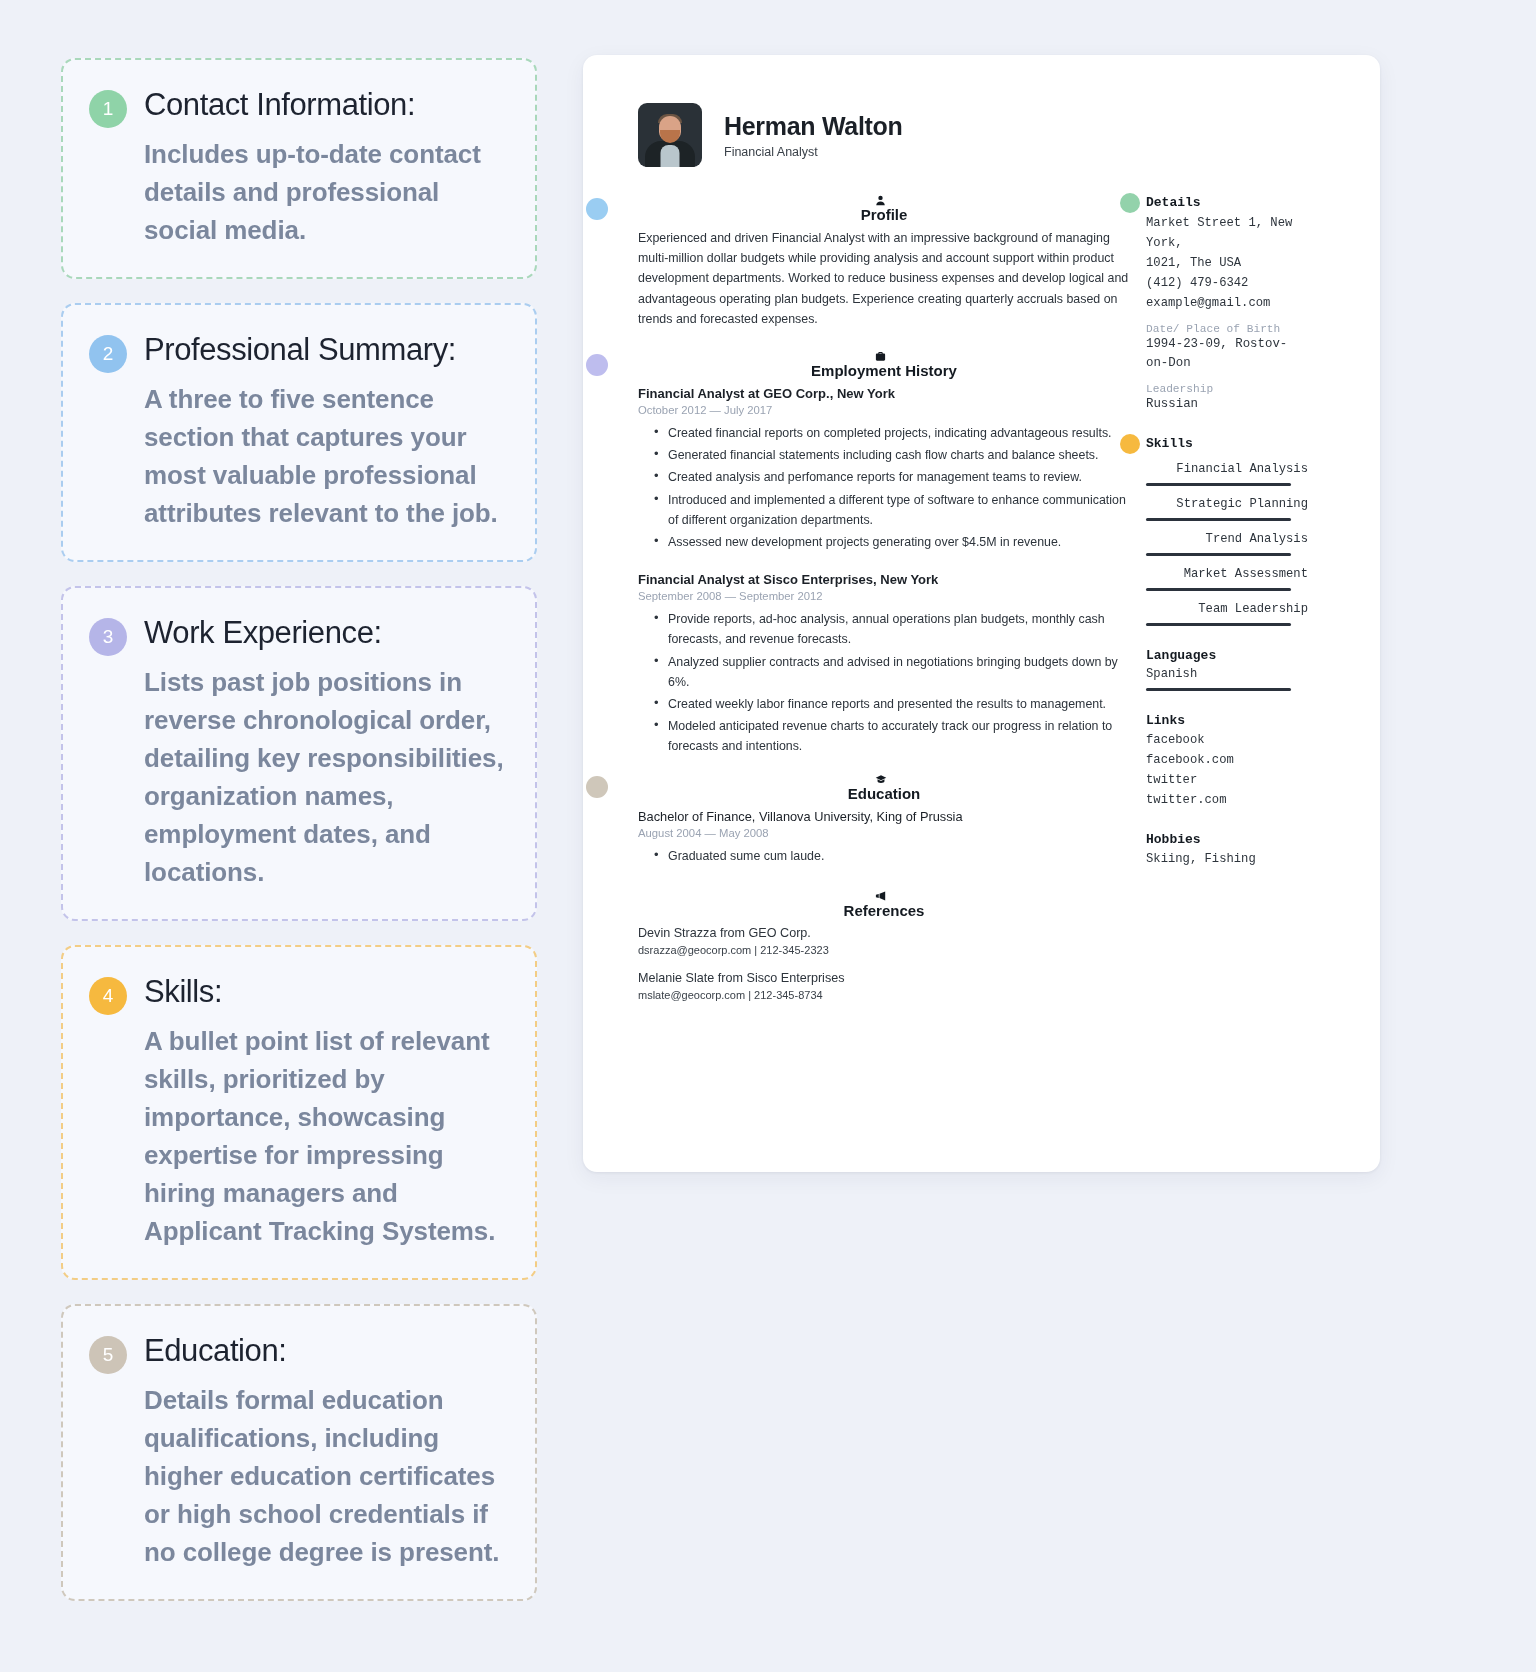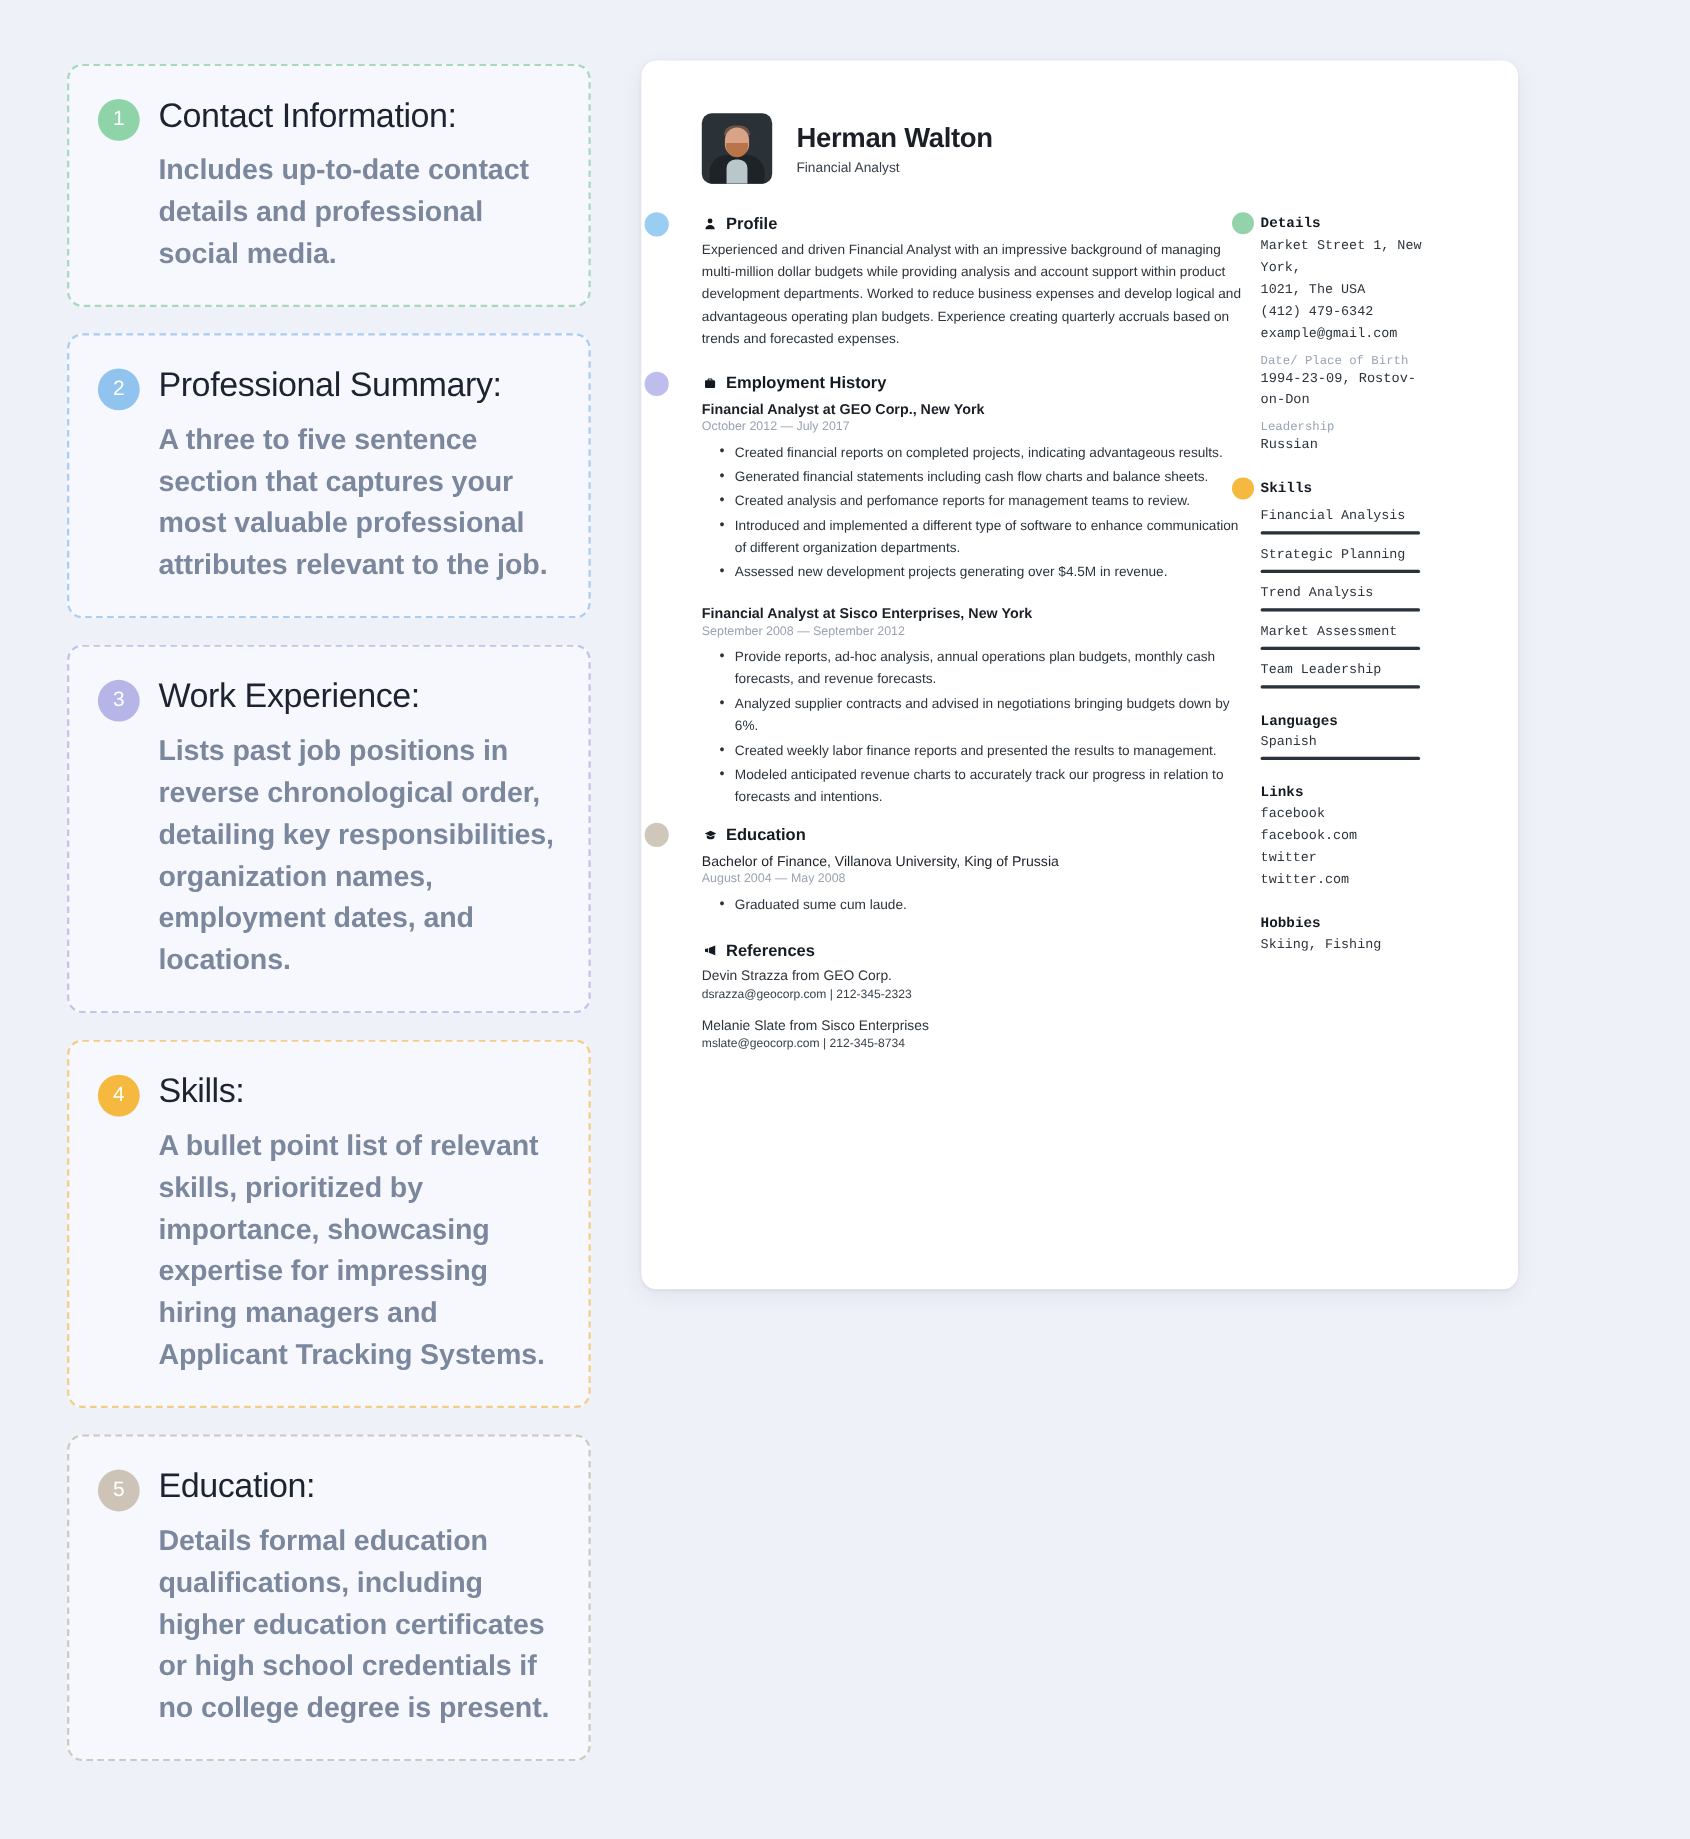--- a/index.html
+++ b/index.html
@@ -143,20 +143,21 @@
   .col-main { width: 492px; flex: 0 0 auto; }
   .col-side { width: 162px; flex: 0 0 auto; margin-left: 16px; font-family: Liberation Mono, monospace; }
 
   
   .sec { position: relative; margin-bottom: 16px; }
   .sec-head {
     display: flex; align-items: center;
     font-size: 15px; font-weight: 700; color: #141a21;
     margin-bottom: 5px;
     position: relative;
+    flex-direction: column;
   }
   .dot {
     position: absolute;
     left: -52px; top: 50%;
     transform: translateY(-50%);
     width: 22px; height: 22px; border-radius: 50%;
   }
   .dot-blue   { background: #9acdf2; }
   .dot-purple { background: #bebdee; }
   .dot-taupe  { background: #cfc7ba; }
@@ -392,21 +393,21 @@
             <div class="side-line">(412) 479-6342</div>
             <div class="side-line">example@gmail.com</div>
 
             <div class="side-label">Date/ Place of Birth</div>
             <div class="side-val">1994-23-09, Rostov-on-Don</div>
 
             <div class="side-label">Leadership</div>
             <div class="side-val">Russian</div>
           </div>
 
-          <div style="margin-top:22px;">
+          <div style="margin-top:22px;text-align:right;">
             <div class="side-head">
               <span class="dot dot-amber"></span>
               <span>Skills</span>
             </div>
             <div class="skill">
               <div class="skill-name">Financial Analysis</div>
               <div class="skill-bar">
                   <i style="width:100%"></i>
                 </div>
             </div>

